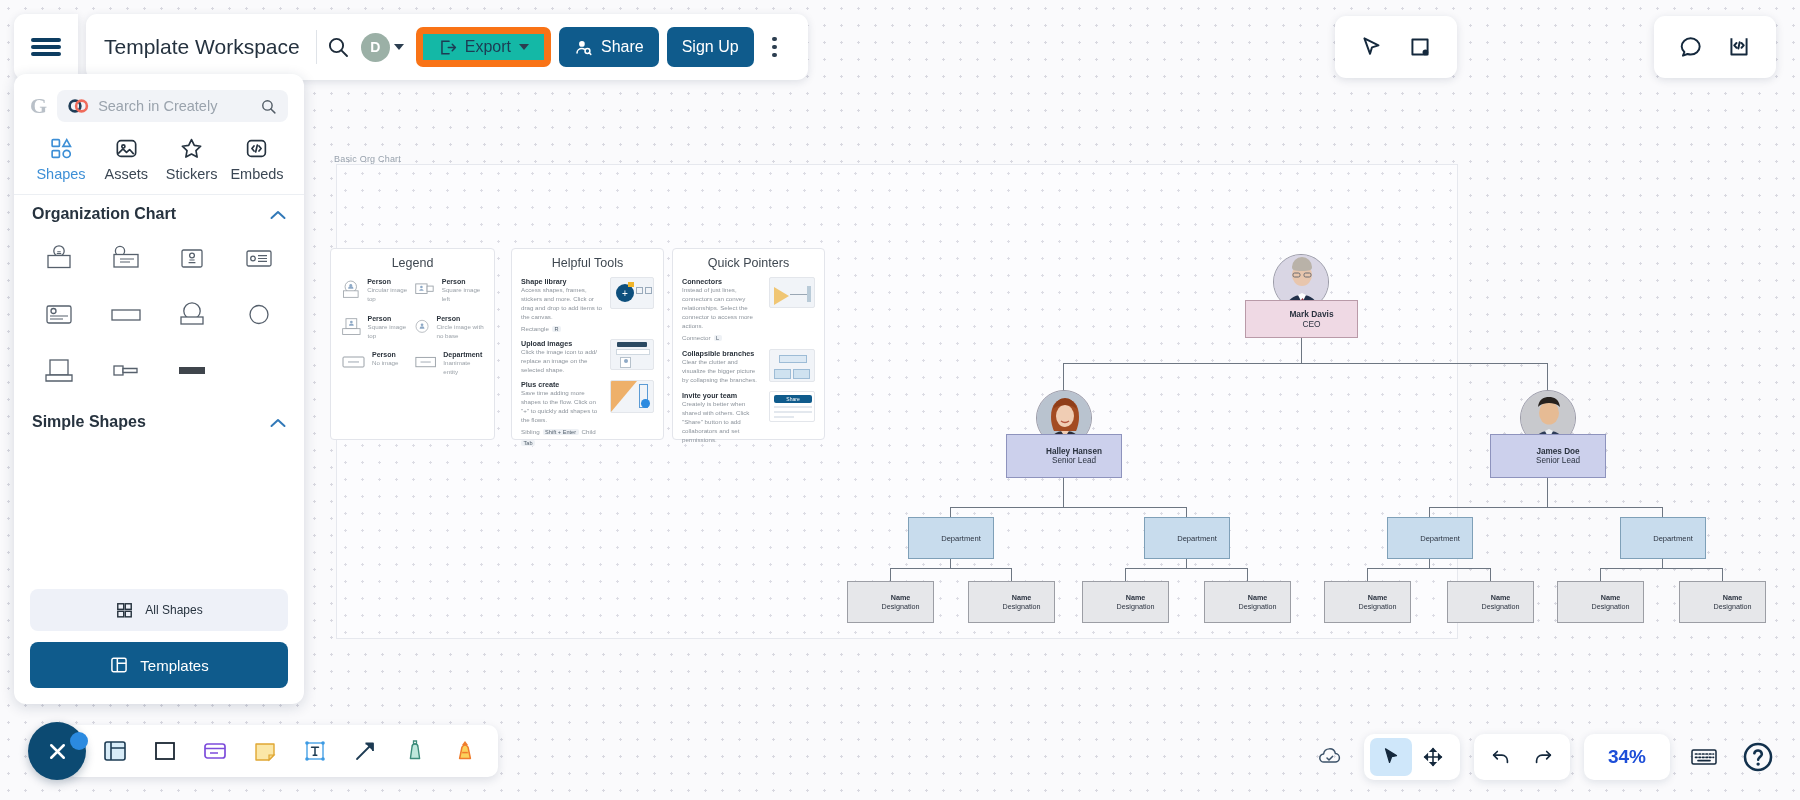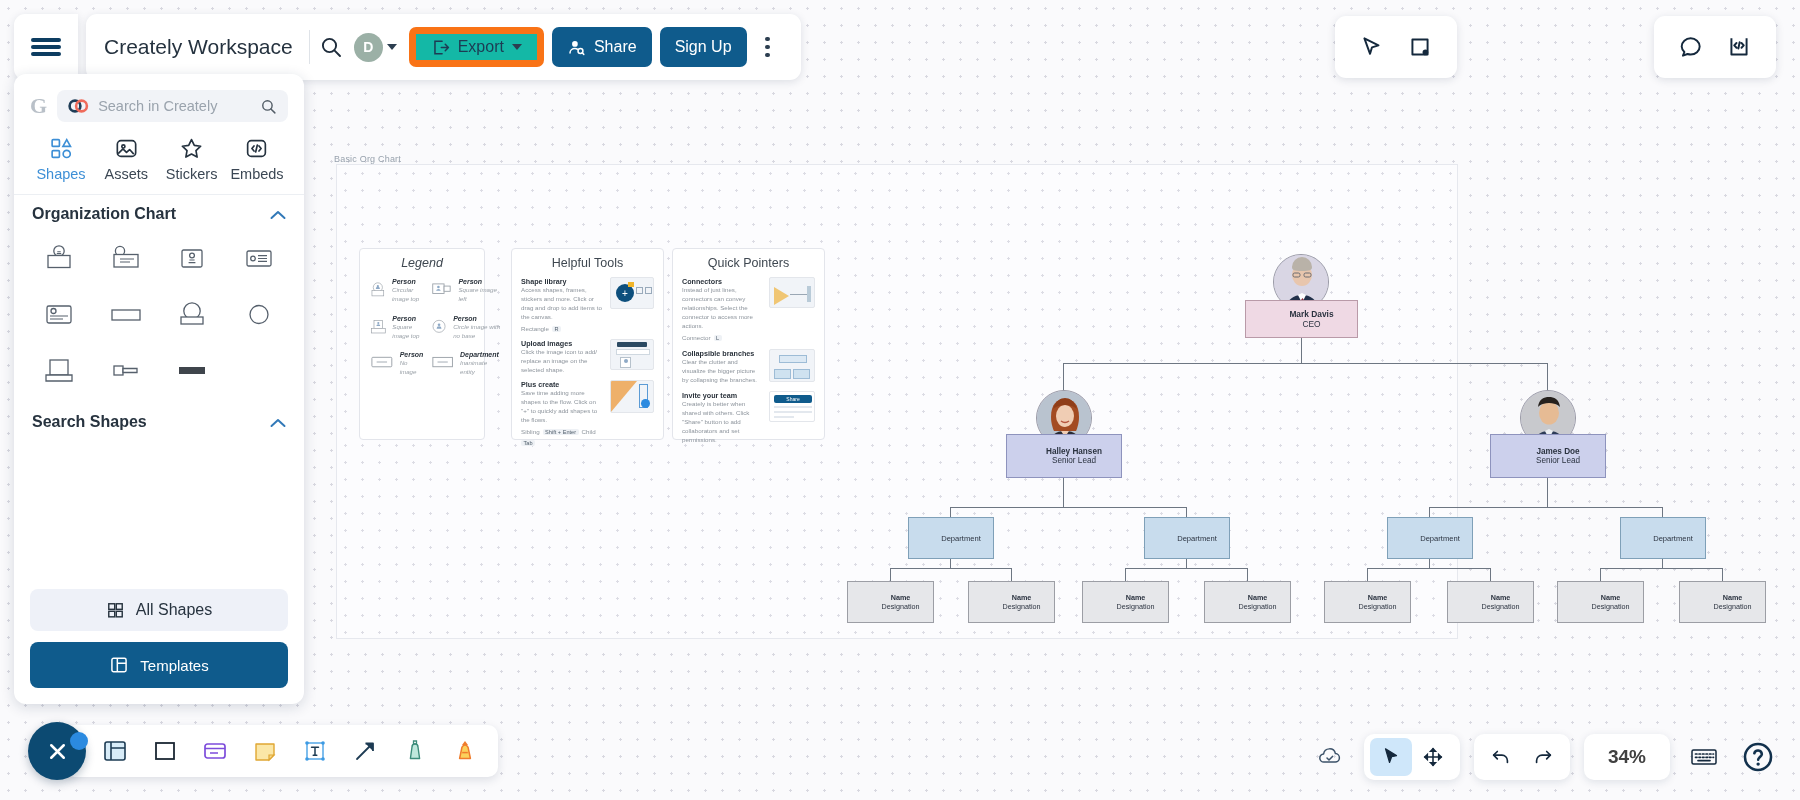--- a/index.html
+++ b/index.html
@@ -88,21 +88,21 @@
   .chip.active { background:#cfe7fa; color:#123; }
   .sect-head { display:flex; align-items:center; justify-content:space-between; padding:10px 18px 4px 18px; }
   .sect-title { font-size:16px; font-weight:700; color:#27333f; }
   .chev { color:#3279b8; font-size:15px; }
   .shape-grid { display:grid; grid-template-columns:repeat(4,1fr); gap:4px 0; padding:6px 12px 2px 12px; }
   .shape-cell { height:52px; display:flex; align-items:center; justify-content:center; cursor:pointer; border-radius:6px; }
   .panel-scroll { flex:1; overflow:hidden; }
   .panel-footer { padding:8px 16px 16px 16px; }
   .all-shapes {
     height:42px; border-radius:8px; background:#eef1f8; display:flex; align-items:center;
-    justify-content:center; gap:11px; font-size:16px; color:#27333f; cursor:pointer; margin-bottom:11px;
+    justify-content:center; gap:11px; font-size:12px; color:#27333f; cursor:pointer; margin-bottom:11px;
   }
   .templates-btn {
     height:46px; border-radius:8px; background:#0f5b8c; display:flex; align-items:center;
     justify-content:center; gap:11px; font-size:15px; color:#fff; cursor:pointer;
   }
 
   
   .bottom-dock { position:absolute; left:28px; bottom:20px; height:58px; display:flex; align-items:center; z-index:46;}
   .fab {
     width:58px;height:58px;border-radius:50%;background:#0c4a72;color:#fff;
@@ -116,21 +116,21 @@
   }
   .tool { width:34px;height:34px;display:flex;align-items:center;justify-content:center;cursor:pointer;border-radius:6px;}
 
   
   .br-dock { position:absolute; right:22px; bottom:20px; display:flex; align-items:center; gap:14px; z-index:46; }
   .br-card { background:#fff; border-radius:10px; height:46px; display:flex; align-items:center; padding:0 6px;
              box-shadow:0 2px 8px rgba(20,40,70,.12); }
   .br-item { width:42px;height:38px; display:flex;align-items:center;justify-content:center; border-radius:7px; cursor:pointer;}
   .br-item.sel { background:#cfe7fa; }
   .zoom-card { background:#fff;border-radius:10px;height:46px;min-width:86px;display:flex;align-items:center;
-               justify-content:center;font-size:19px;font-weight:700;color:#404040;cursor:pointer;
+               justify-content:center;font-size:19px;font-weight:700;color:#1d4ed8;cursor:pointer;
                box-shadow:0 2px 8px rgba(20,40,70,.12);}
   .plain-icon { width:40px;height:40px;display:flex;align-items:center;justify-content:center;cursor:pointer;}
 
   
   .frame-label { position:absolute; left:334px; top:154px; font-size:9px; color:#98a2ad; letter-spacing:.2px; }
   .frame {
     position:absolute; left:336px; top:164px; width:1122px; height:475px;
     background:#fcfcfe; border:1px solid #e6e8ee;
     background-image: radial-gradient(#dcdce4 1px, transparent 1.1px);
     background-size: 17px 17px;
@@ -172,21 +172,21 @@
 </head>
 <body>
 
 <div id="app">
   <div class="canvas"></div>
 
   <div class="frame-label">Basic Org Chart</div>
   <div class="frame"></div>
 
 
-  <div class="info-card" style="left:359px; top:248px; width:126px; height:192px;font-style:italic;">
+  <div class="info-card" style="left:330px; top:248px; width:165px; height:192px;">
     <div class="info-title">Legend</div>
     <div style="padding:2px 10px; display:grid; grid-template-columns:1fr 1fr; gap:11px 6px;">
 
       <div class="lg-row">
         <svg width="26" height="24" viewBox="0 0 26 24">
           <circle cx="12" cy="8" r="7" fill="#fff" stroke="#9aa1a8" stroke-width="1"></circle>
           <circle cx="12" cy="6.2" r="1.7" fill="#8ea9c6"></circle>
             <path d="M8.8 10.4a3.2 3.2 0 016.4 0z" fill="#8ea9c6"></path>
           <rect x="3" y="13" width="18" height="8" fill="#fff" stroke="#9aa1a8" stroke-width="1"></rect>
         </svg>
@@ -492,21 +492,21 @@
 
   <div class="topbar">
     <div class="hamburger-card">
       <div>
         <span class="bar"></span>
           <span class="bar"></span>
           <span class="bar"></span>
       </div>
     </div>
     <div class="topbar-card">
-      <div class="ws-title">Creately Workspace</div>
+      <div class="ws-title">Template Workspace</div>
       <div class="vdiv"></div>
       <div class="icon-btn">
         <svg width="24" height="24" viewBox="0 0 24 24" fill="none" stroke="#1d2b3a" stroke-width="1.9">
           <circle cx="10.5" cy="10.5" r="6.6"></circle>
             <path d="M15.4 15.4L21 21" stroke-linecap="round"></path>
         </svg>
       </div>
       <div class="avatar-wrap">
         <div class="avatar">D</div>
         <div class="caret"></div>
@@ -697,21 +697,21 @@
         </div>
         <div class="shape-cell">
           <svg width="36" height="32" viewBox="0 0 36 32">
             <rect x="5" y="12" width="26" height="7" fill="#3f454c"></rect>
           </svg>
         </div>
         <div class="shape-cell"></div>
       </div>
 
       <div class="sect-head" style="padding-top:14px;">
-        <span class="sect-title">Search Shapes</span>
+        <span class="sect-title">Simple Shapes</span>
         <span class="chev">
           <svg width="16" height="10" viewBox="0 0 16 10" fill="none" stroke="#3279b8" stroke-width="2">
               <path d="M1.5 8L8 2l6.5 6" stroke-linecap="round" stroke-linejoin="round"></path>
             </svg>
         </span>
       </div>
       <div class="shape-grid" style="height:26px; overflow:hidden;">
         <div class="shape-cell">
           <svg width="36" height="26" viewBox="0 0 36 26" fill="none" stroke="#56606c" stroke-width="1.3">
               <path d="M5 14h26"></path>

